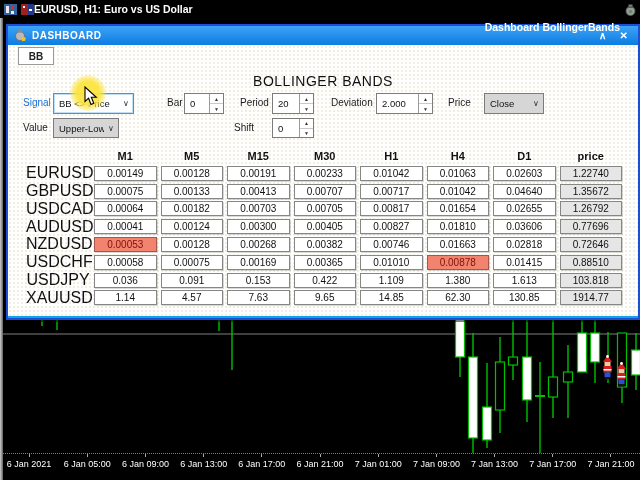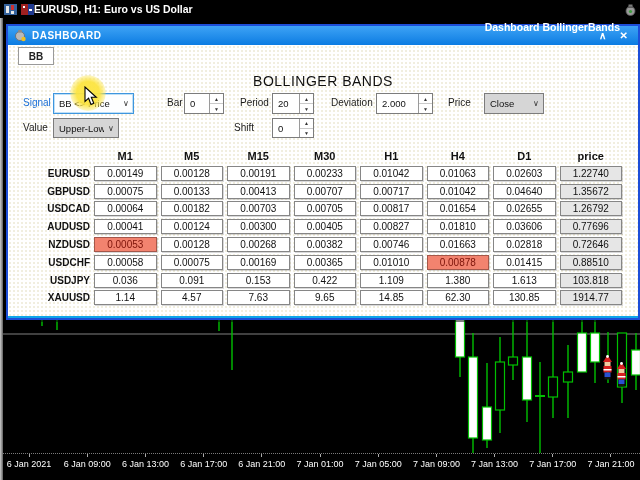--- a/index.html
+++ b/index.html
@@ -59,21 +59,21 @@
   .spin .btns{width:13px;border-left:1px solid #9a9a9a;display:flex;flex-direction:column;}
   .spin .btns div{flex:1;display:flex;align-items:center;justify-content:center;
                   font-size:5px;color:#333;border-bottom:1px solid #c9c9c9;}
   .spin .btns div:last-child{border-bottom:none;}
 
   
   .bb-table{position:absolute;left:18px;top:103px;width:596px;display:grid;
             grid-template-columns:64px repeat(8,1fr);column-gap:4px;row-gap:2.8px;
             grid-auto-rows:15px;align-items:center;}
   .hcell{font-size:11px;font-weight:bold;text-align:center;color:#111;}
-  .sym{font-size:10px;font-weight:bold;text-align:right;color:#111;}
+  .sym{font-size:16px;font-weight:normal;text-align:center;color:#111;}
   .cell{height:13px;line-height:13px;border:1px solid #868686;background:#fff;
         font-size:10px;text-align:center;color:#111;box-shadow:1px 1px 0 rgba(0,0,0,.15);}
   .cell.price{background:#e6e6e6;}
   .cell.hot{background:#f2836f;color:#7c1309;border-color:#a4574a;}
 
   
   .click-glow{position:absolute;left:70px;top:75px;width:36px;height:36px;border-radius:50%;
               z-index:7;pointer-events:none;
               background:radial-gradient(circle,rgba(252,228,64,.95) 0 45%,rgba(252,228,64,.35) 68%,transparent 72%);}
   .cursor{position:absolute;left:84px;top:86px;z-index:8;pointer-events:none;}
@@ -165,41 +165,41 @@
     <rect x="3.5" y="22" width="6" height="2.5" fill="#151515"></rect>
   </svg>
 
   <div class="axis" id="axis">
       <div class="axis-cell">
         <div class="tick"></div>
         <span class="alab">6 Jan 2021</span>
       </div>
       <div class="axis-cell">
         <div class="tick"></div>
+        <span class="alab">6 Jan 05:00</span>
+      </div>
+      <div class="axis-cell">
+        <div class="tick"></div>
         <span class="alab">6 Jan 09:00</span>
       </div>
       <div class="axis-cell">
         <div class="tick"></div>
         <span class="alab">6 Jan 13:00</span>
       </div>
       <div class="axis-cell">
         <div class="tick"></div>
         <span class="alab">6 Jan 17:00</span>
       </div>
       <div class="axis-cell">
         <div class="tick"></div>
         <span class="alab">6 Jan 21:00</span>
       </div>
       <div class="axis-cell">
         <div class="tick"></div>
         <span class="alab">7 Jan 01:00</span>
-      </div>
-      <div class="axis-cell">
-        <div class="tick"></div>
-        <span class="alab">7 Jan 05:00</span>
       </div>
       <div class="axis-cell">
         <div class="tick"></div>
         <span class="alab">7 Jan 09:00</span>
       </div>
       <div class="axis-cell">
         <div class="tick"></div>
         <span class="alab">7 Jan 13:00</span>
       </div>
       <div class="axis-cell">

